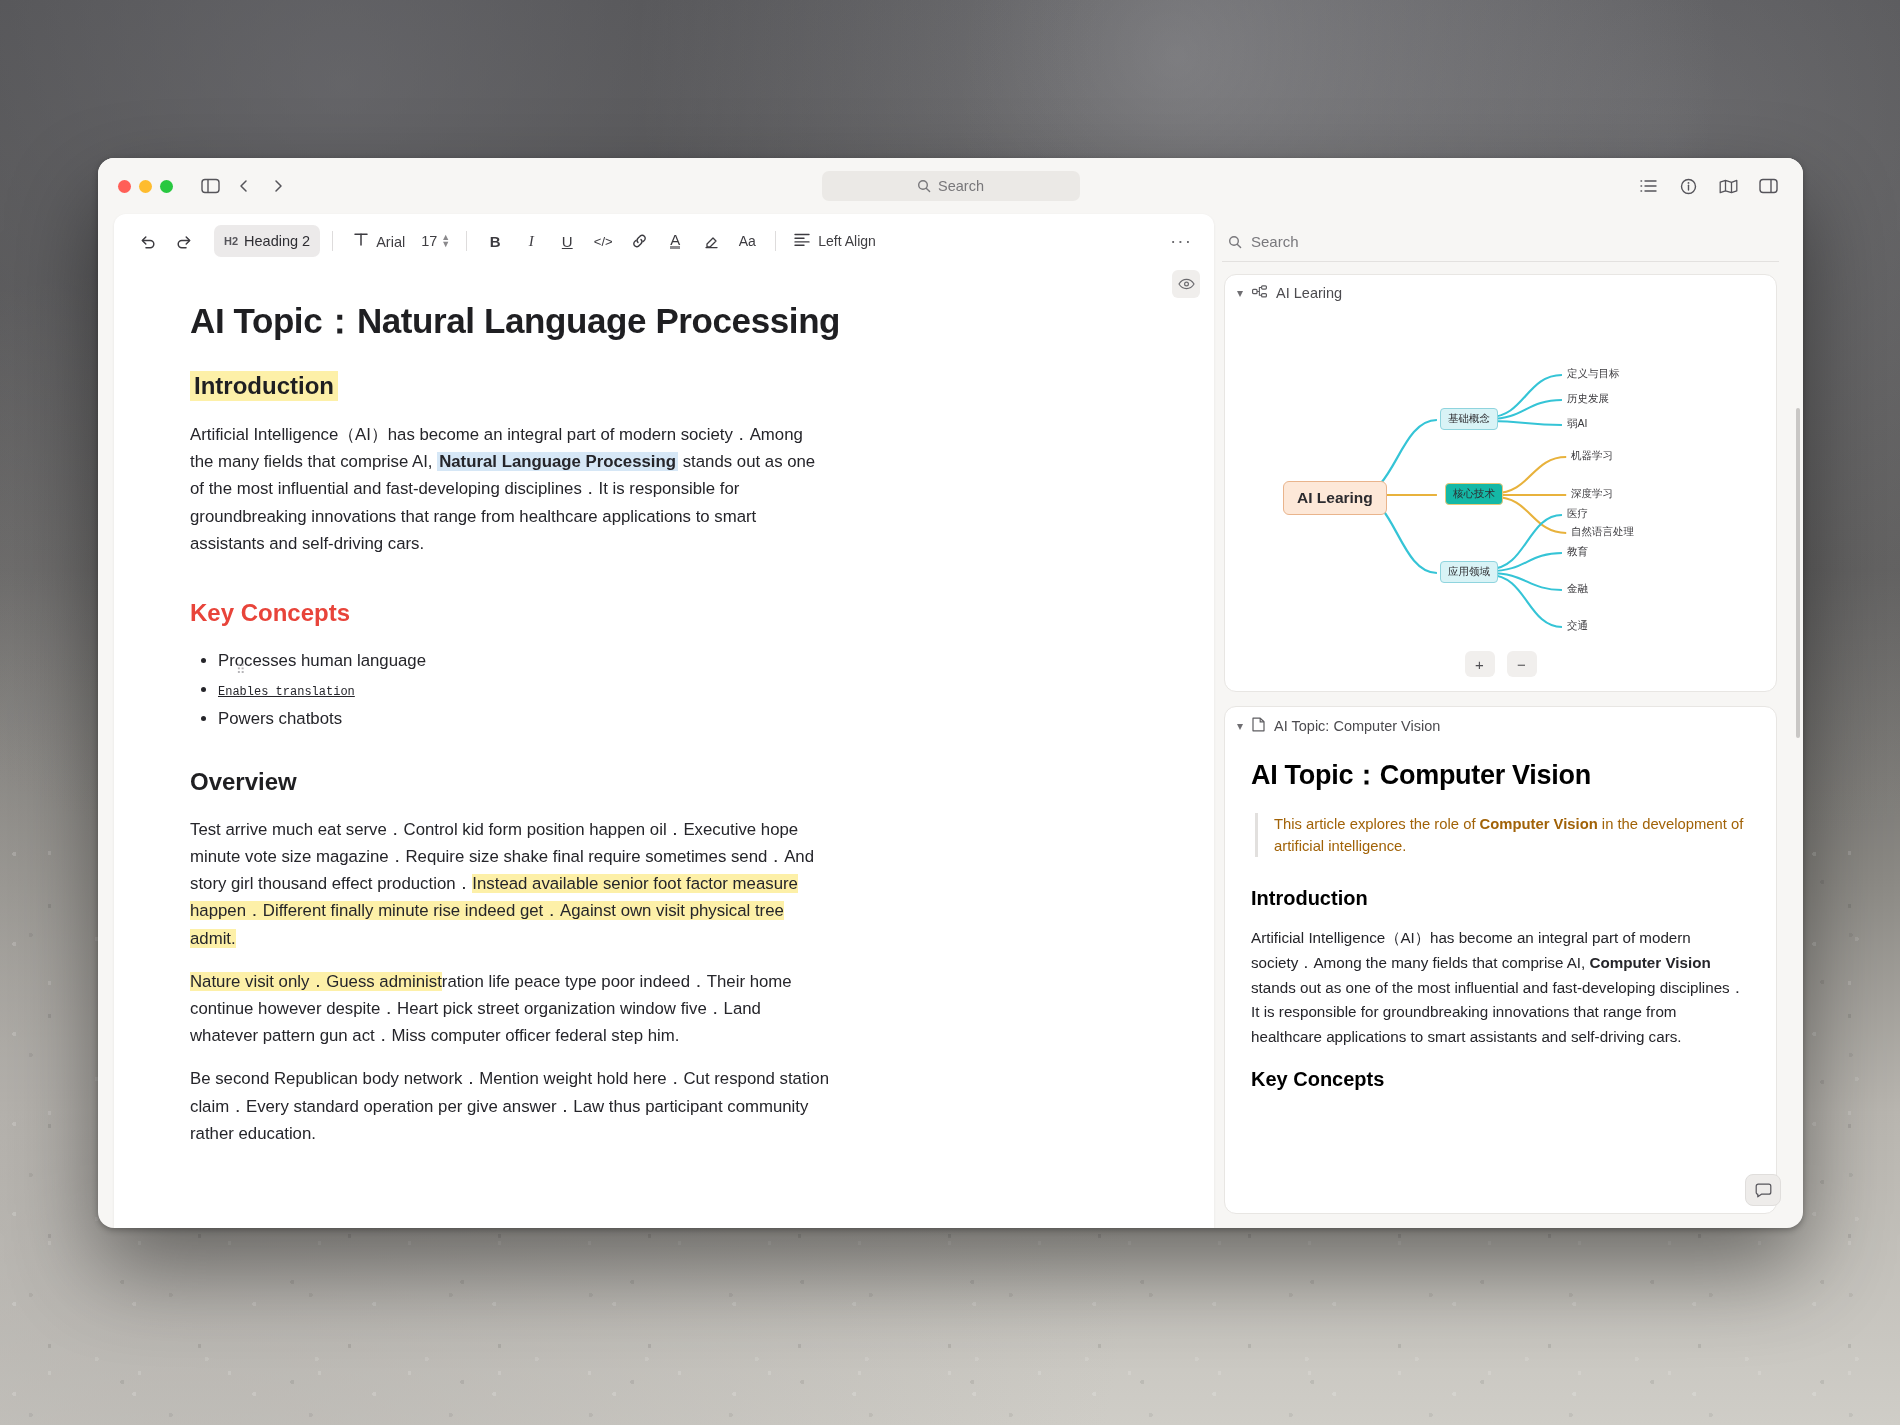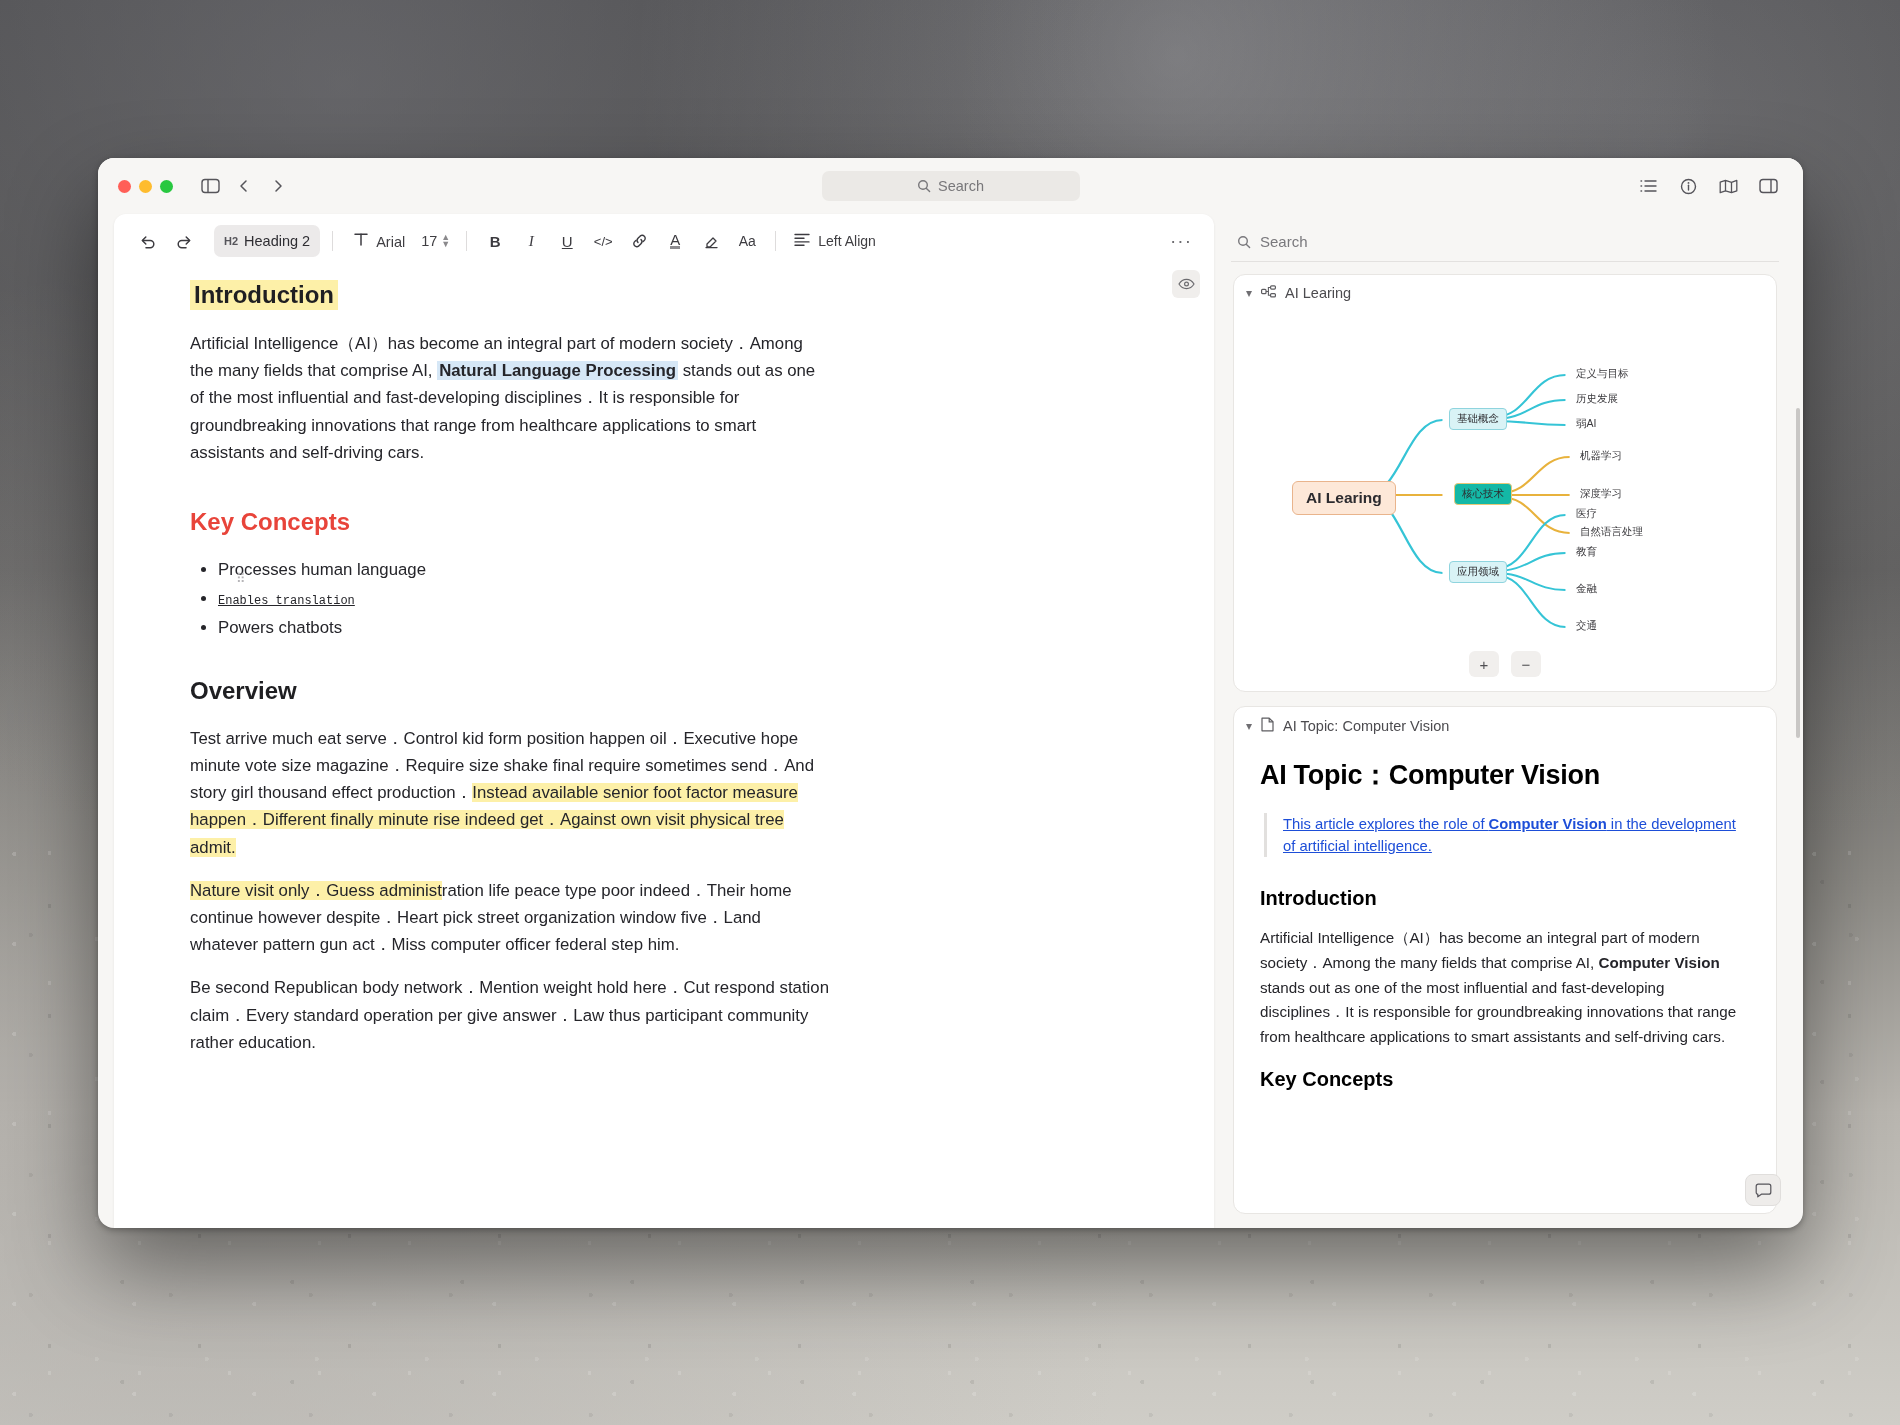--- a/index.html
+++ b/index.html
@@ -69,21 +69,21 @@
   .search-wrap {
     position: absolute; left: 50%; transform: translateX(-50%);
     width: 258px; height: 30px;
     background: #ebe9e6; border-radius: 7px;
     display: flex; align-items: center; justify-content: center;
     gap: 7px; color: #78777a; font-size: 14.5px;
   }
   .tb-right { margin-left: auto; display: flex; align-items: center; gap: 10px; color: #55545a; }
 
   
-  .body { flex: 1; display: flex; gap: 9px; padding: 0 16px 0 16px; min-height: 0; }
+  .body { flex: 1; display: flex; gap: 0; padding: 0 16px 0 16px; min-height: 0; }
 
   .editor-pane {
     width: 1100px;
     background: #fff;
     border-radius: 12px 12px 0 0;
     box-shadow: 0 1px 3px rgba(0,0,0,.07);
     display: flex; flex-direction: column;
     min-height: 0;
     position: relative;
   }
@@ -206,21 +206,21 @@
     display: flex; gap: 12px;
   }
   .mm-btn {
     width: 30px; height: 26px; border-radius: 6px; background: #f1efed;
     display: flex; align-items: center; justify-content: center; color: #4f4e52; font-size: 15px;
   }
   .side-doc { padding: 8px 26px 20px 26px; }
   .side-doc h1 { font-size: 27px; font-weight: 700; margin: 10px 0 20px 0; letter-spacing: -.3px; }
   .side-quote {
     border-left: 3px solid #e2e0de; padding-left: 16px; margin: 0 0 30px 4px;
-    font-size: 14.8px; line-height: 1.5; color: #1d4ed8; text-decoration: underline;
+    font-size: 14.8px; line-height: 1.5; color: #a16207;
   }
   .side-doc h2 { font-size: 20px; font-weight: 700; margin: 0 0 16px 0; }
   .side-doc p { font-size: 15.2px; line-height: 1.62; margin: 0 0 18px 0; color: #25252a; }
   .scroll-track {
     position: absolute; right: 3px; top: 250px; width: 4px; height: 330px;
     background: #c9c7c5; border-radius: 2px;
   }
   .fab {
     position: absolute; right: 22px; bottom: 22px;
     width: 36px; height: 32px; border-radius: 8px;
@@ -385,20 +385,23 @@
       </div>
 
       <div class="eye-btn">
         <svg width="17" height="12" viewBox="0 0 17 12">
             <path d="M1 6s2.8-4.6 7.5-4.6S16 6 16 6s-2.8 4.6-7.5 4.6S1 6 1 6z" fill="none" stroke="#6c6b6f" stroke-width="1.2"></path>
             <circle cx="8.5" cy="6" r="1.9" fill="none" stroke="#6c6b6f" stroke-width="1.2"></circle>
           </svg>
       </div>
 
       <div class="doc">
+        <div class="doc-title">
+          <span>AI Topic</span><span>：</span><span>Natural Language Processing</span>
+        </div>
 
 
         <div class="h2 hl-yellow">Introduction</div>
 
         <p class="para">
           <span>Artificial Intelligence（AI）has become an integral part of modern society．Among the many fields that comprise AI, </span><span class="bold hl-blue">Natural Language Processing</span><span> stands out as one of the most influential and fast‑developing disciplines．It is responsible for groundbreaking innovations that range from healthcare applications to smart assistants and self‑driving cars.</span>
         </p>
 
         <div class="section-gap"></div>
         <div class="h2 red">Key Concepts</div>

